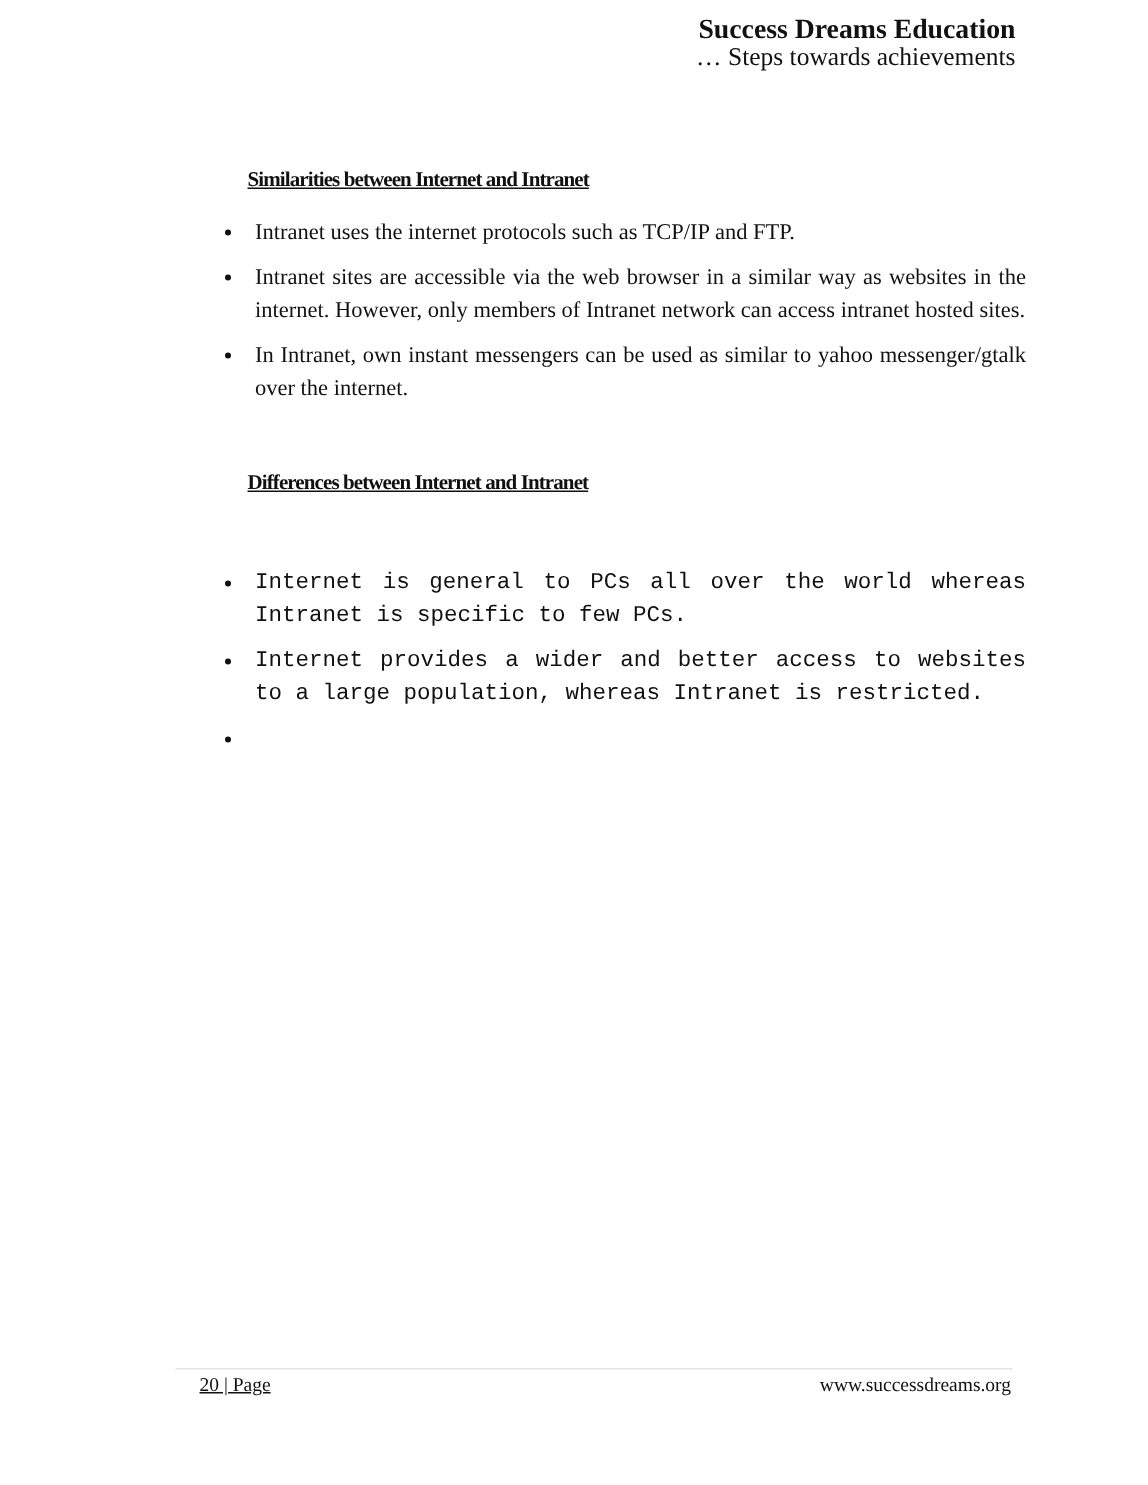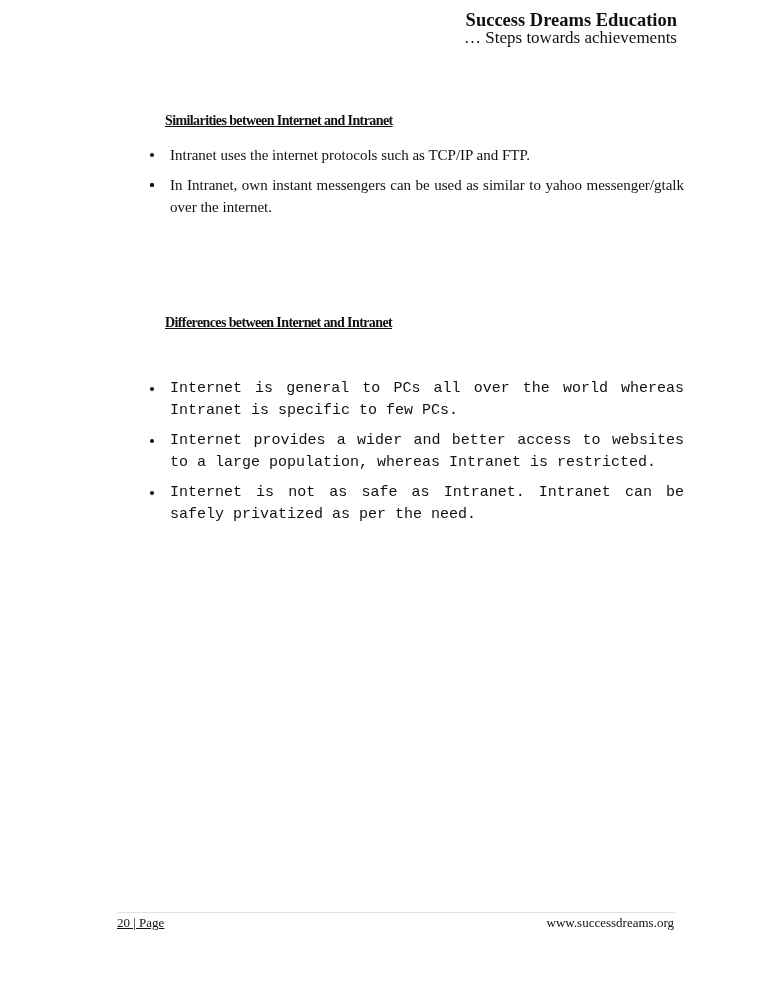--- a/index.html
+++ b/index.html
@@ -9,40 +9,40 @@
     .header .title { font-size: 18.5px; font-weight: bold; line-height: 22px; }
     .header .tagline { font-size: 17px; line-height: 14px; margin-top: 0px; }
     .section-heading { position: absolute; left: 117px; font-size: 14px; font-weight: bold;
            text-decoration: underline; letter-spacing: -0.6px; margin-left: 48px; }
     ul.bullets { position: absolute; left: 140px; width: 534px; margin: 10px; padding: 0; list-style: none; }
     ul.bullets li { position: relative; font-size: 15px; line-height: 22px; text-align: justify;
            padding-left: 20px; margin: 0; }
     ul.bullets li .dot { position: absolute; left: 0; top: 9px; width: 4px; height: 4px;
            border-radius: 50%; background: #111; }
     .footer-line { position: absolute; left: 117px; right: 90px; top: 912px; height: 1px; background: #e2e2e2; }
-    .footer-left { position: absolute; left: 117px; top: 915px; font-size: 13px; text-decoration: underline; }
+    .footer-left { position: absolute; left: 133px; top: 915px; font-size: 13px; text-decoration: underline; }
     .footer-right { position: absolute; right: 91px; top: 915px; font-size: 13px; }
   </style>
 </head>
 <body>
 
 <div class="header">
   <div class="title">Success Dreams Education</div>
   <div class="tagline">… Steps towards achievements</div>
 </div>
 
 <div class="section-heading" style="top:113px;">Similarities between Internet and Intranet</div>
 <ul class="bullets" style="top:134px;">
   <li style="margin-bottom:8px;"><span class="dot"></span><span>Intranet uses the internet protocols such as TCP/IP and FTP.</span></li>
-  <li style="margin-bottom:8px;"><span class="dot"></span></li>
+  <li style="margin-bottom:8px;"><span class="dot"></span><span>Intranet sites are accessible via the web browser in a similar way as websites in the internet. However, only members of Intranet network can access intranet hosted sites.</span></li>
   <li><span class="dot"></span><span>In Intranet, own instant messengers can be used as similar to yahoo messenger/gtalk over the internet.</span></li>
 </ul>
 
 <div class="section-heading" style="top:315px;">Differences between Internet and Intranet</div>
 <ul class="bullets" style="top:368px;font-family:Liberation Mono, monospace;">
   <li style="margin-bottom:8px;"><span class="dot"></span><span>Internet is general to PCs all over the world whereas Intranet is specific to few PCs.</span></li>
   <li style="margin-bottom:8px;"><span class="dot"></span><span>Internet provides a wider and better access to websites to a large population, whereas Intranet is restricted.</span></li>
-  <li><span class="dot"></span><span>Internet is not as safe as Intranet. Intranet can be safely privatized as per the need.</span></li>
+  <li><span class="dot"></span></li>
 </ul>
 
 <div class="footer-line"></div>
 <div class="footer-left">20 | Page</div>
 <div class="footer-right">www.successdreams.org</div>
 
 </body></html>

